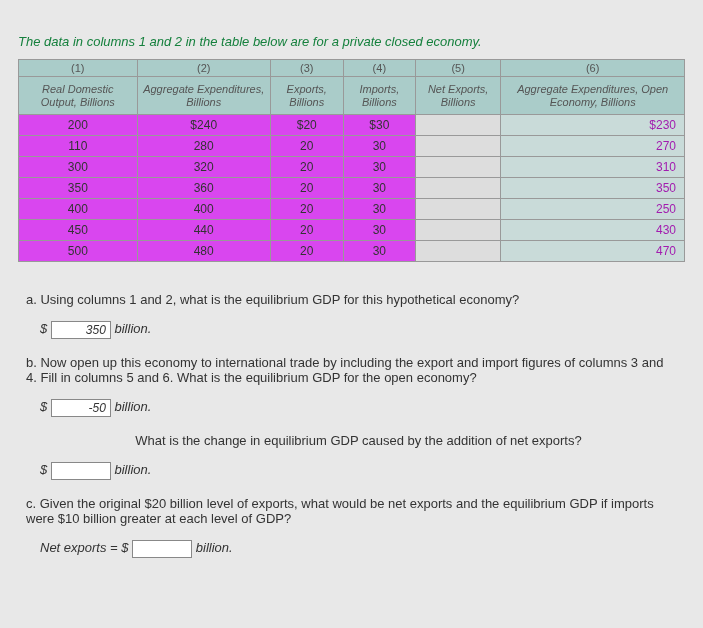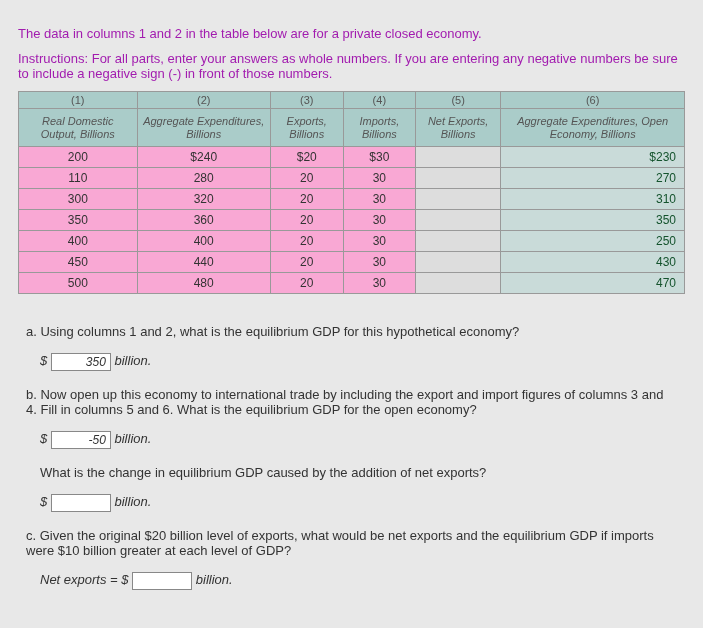--- a/index.html
+++ b/index.html
@@ -5,21 +5,21 @@
   body {
     font-family: Arial, sans-serif;
     font-size: 13px;
     color: #333;
     background: #e8e8e8;
     padding: 18px;
     margin: 0;
     width: 703px;
     box-sizing: border-box;
   }
-  .intro p { margin: 8px 0 10px 0; color: #a21caf; }
+  .intro p { margin: 16px 0 10px 0; color: #15803d; font-style: italic; }
   table {
     border-collapse: collapse;
     margin: 8px 0 30px 0;
     font-size: 12px;
   }
   th, td {
     border: 1px solid #999;
     padding: 3px 6px;
     text-align: center;
   }
@@ -31,50 +31,49 @@
     vertical-align: middle;
   }
   thead tr.numrow th {
     padding: 2px 6px;
   }
   thead tr.labelrow th {
     padding: 6px 4px;
     line-height: 1.15;
     font-style: italic;
   }
-  tbody td { background: #f9a8d4; }
+  tbody td { background: #d946ef; }
   tbody td.col5 { background: #ddd; }
   tbody td.col6 {
     background: #c9dbd9;
     text-align: right;
     padding-right: 8px;
-    color:#14532d;
+    color:#a21caf;
   }
   .question { margin: 14px 8px; font-size: 13px; color:#333; }
   .answer-line { margin: 8px 0 16px 22px; font-size:13px;font-style:italic; }
   .ibox {
     display: inline-block;
     border: 1px solid #888;
     background: #fff;
     min-width: 50px;
     height: 16px;
     font-size: 12px;
     text-align: right;
     padding: 0 4px;
     line-height: 16px;
     vertical-align: middle;
   }
-  .sub { margin-left:22px; }
+  .sub { margin-left:22px;text-align:center; }
 </style>
 </head>
 <body>
 
 <div class="intro">
   <p>The data in columns 1 and 2 in the table below are for a private closed economy.</p>
-  <p>Instructions: For all parts, enter your answers as whole numbers. If you are entering any negative numbers be sure to include a negative sign (-) in front of those numbers.</p>
 </div>
 
 <table>
   <thead>
     <tr class="numrow">
       <th>(1)</th>
       <th>(2)</th>
       <th>(3)</th>
       <th>(4)</th>
       <th>(5)</th>

